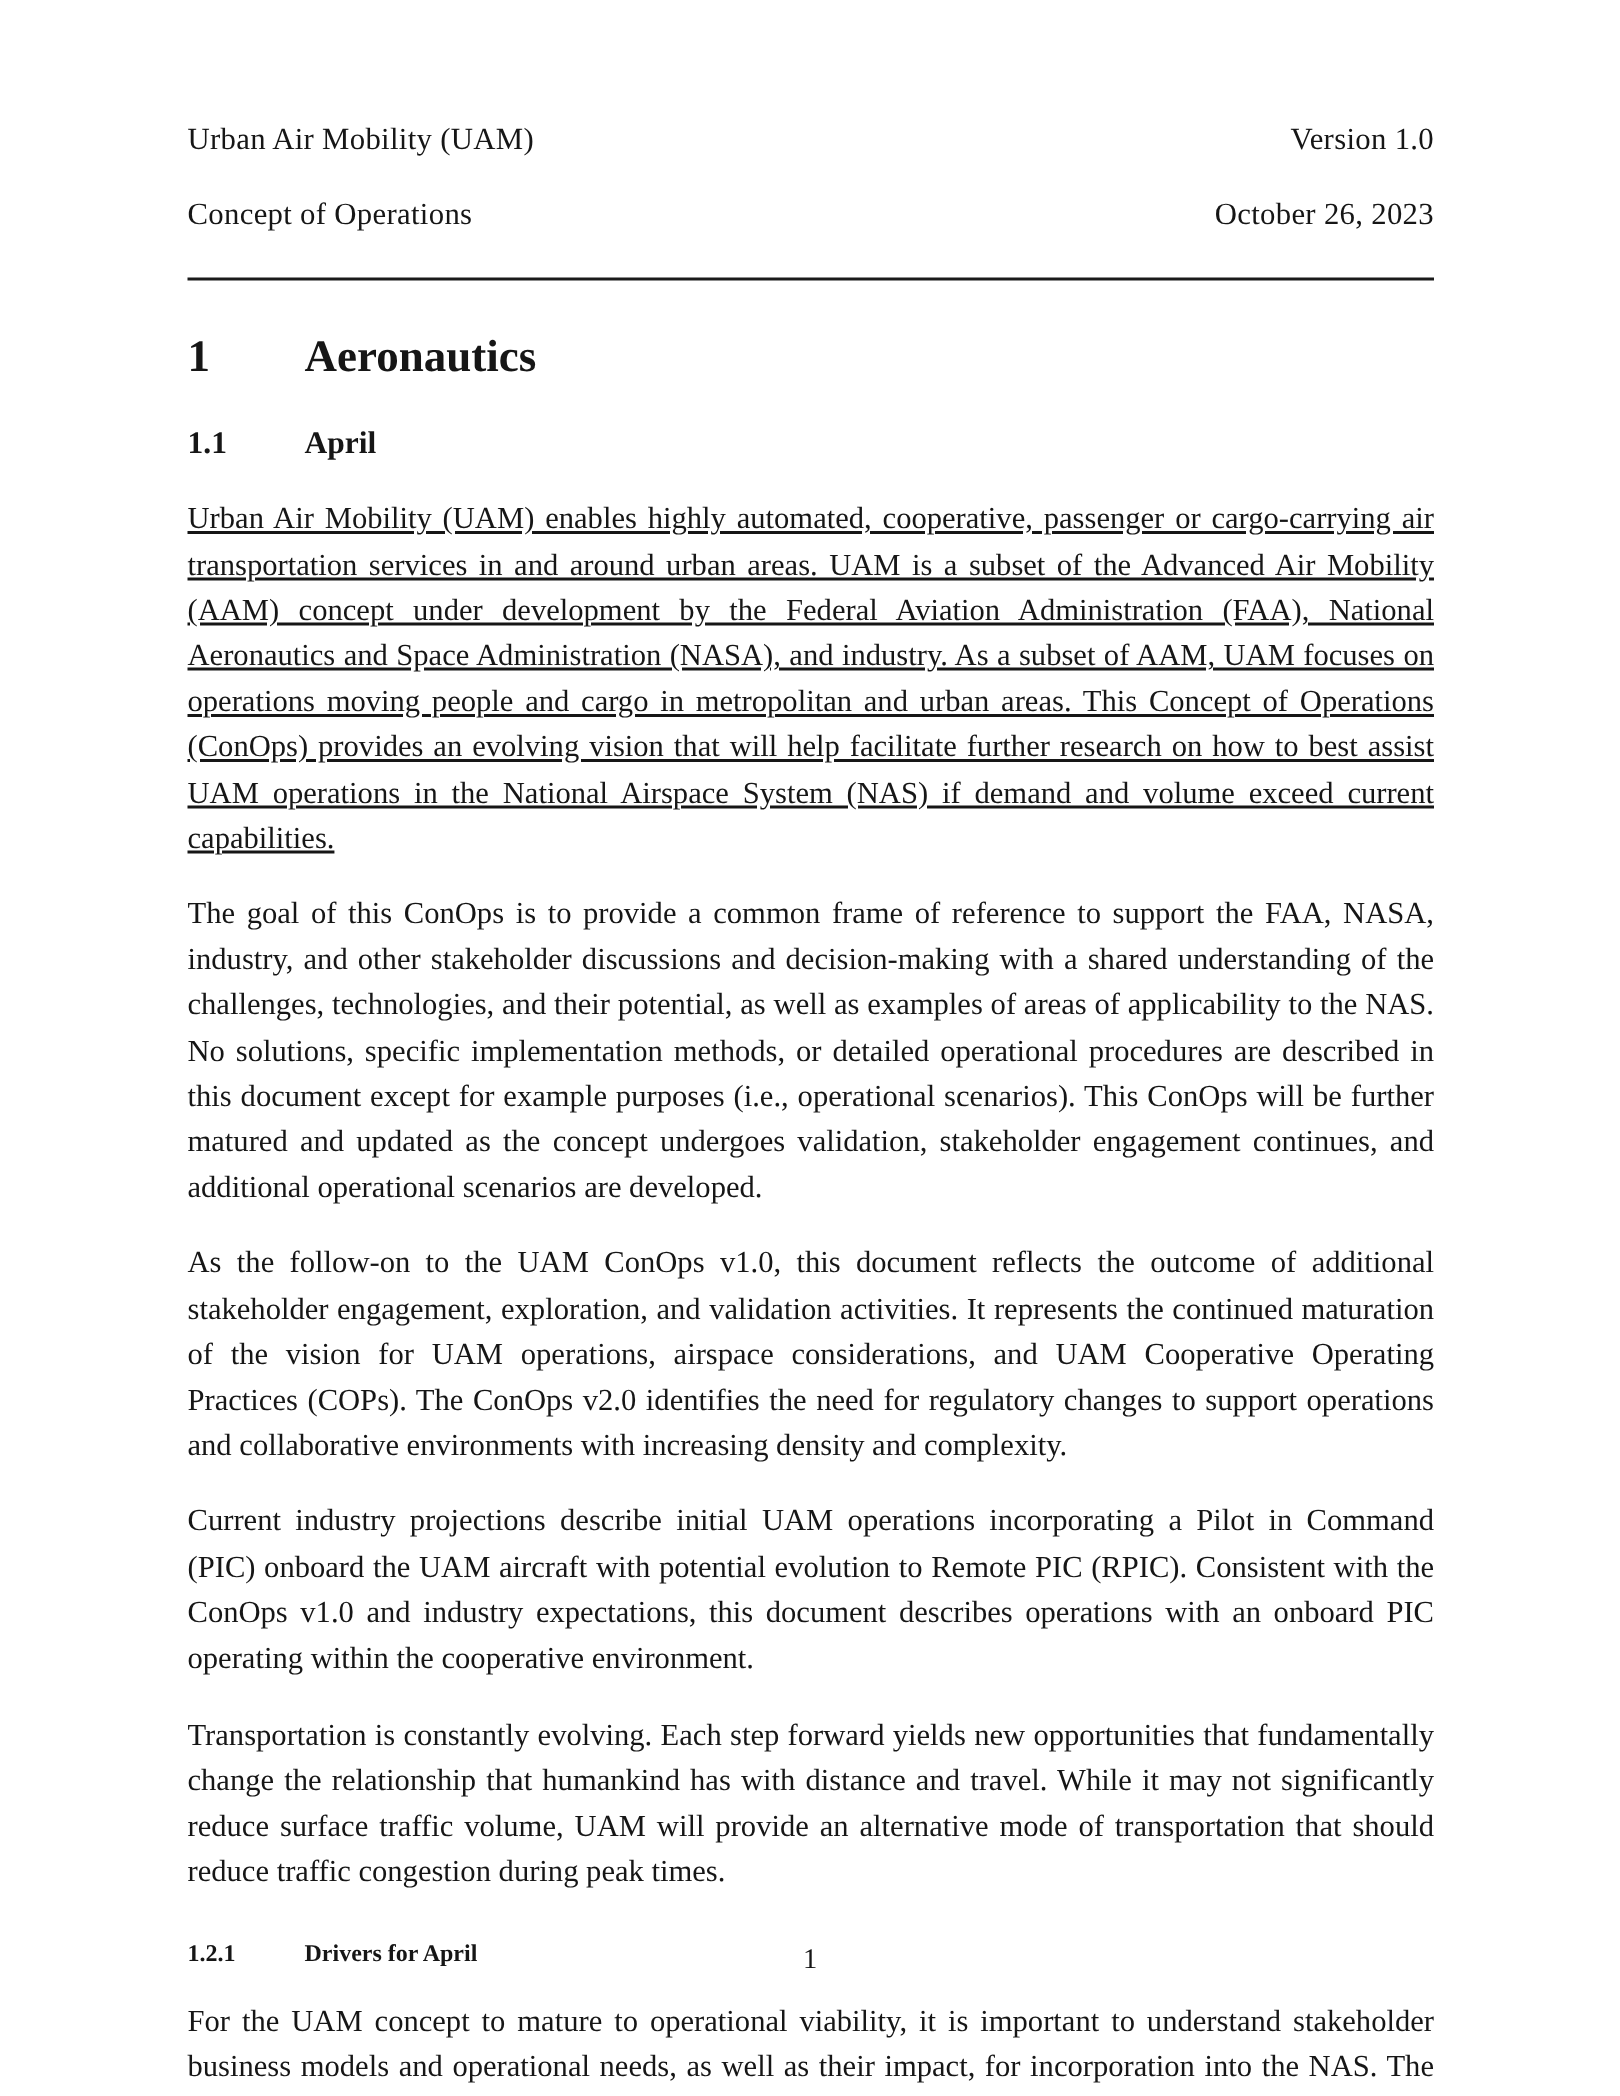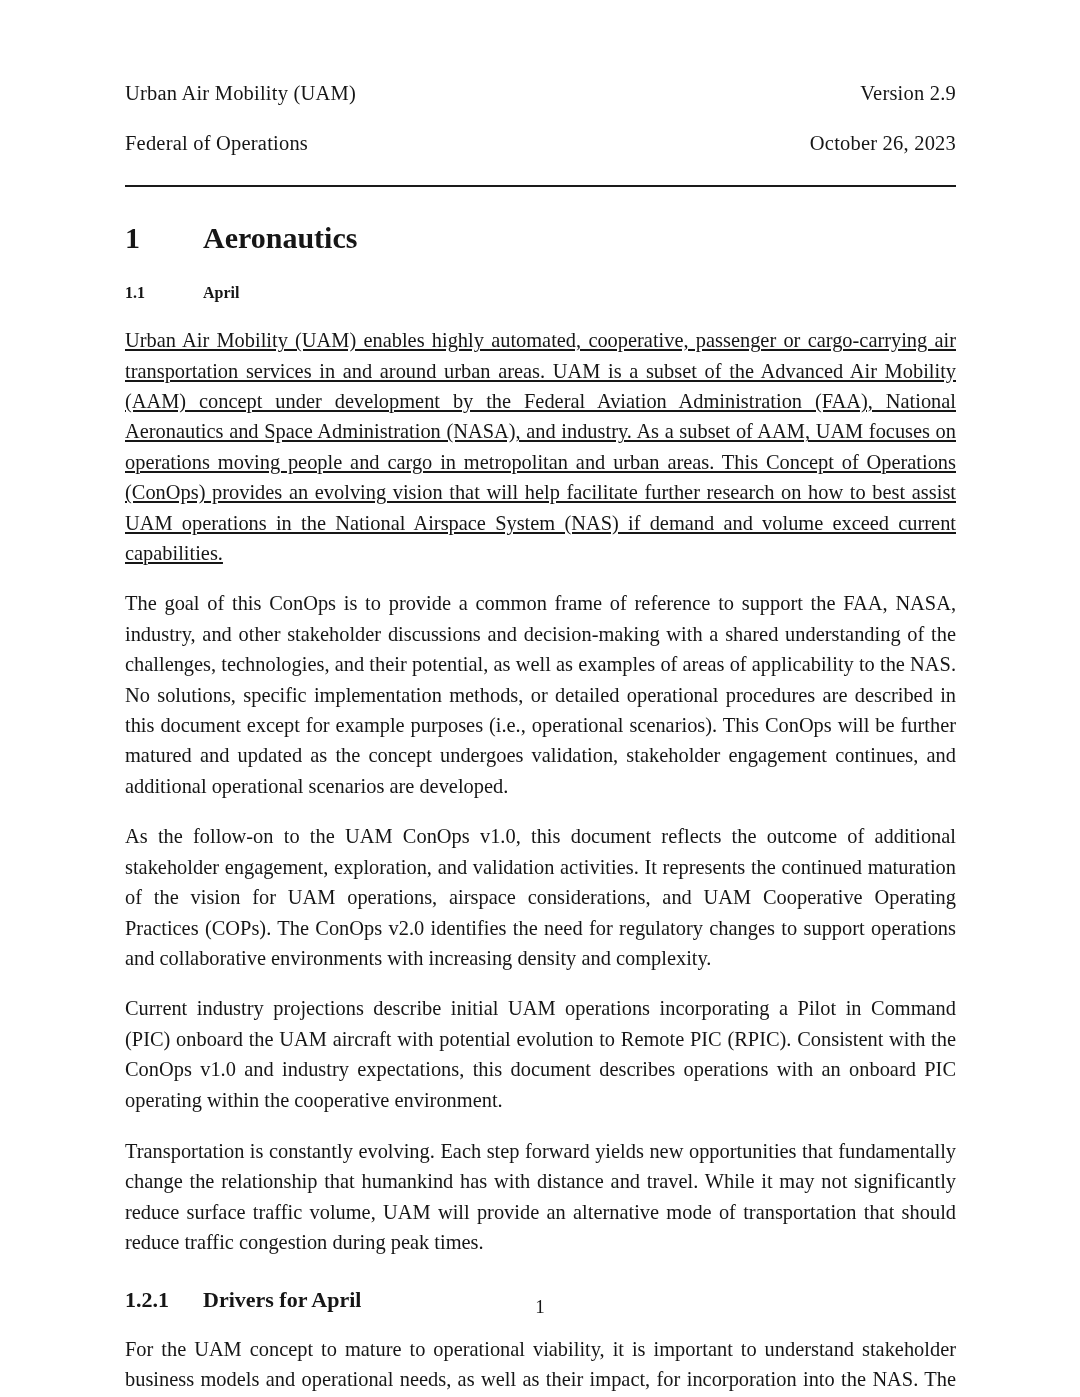--- a/index.html
+++ b/index.html
@@ -51,30 +51,30 @@
   h1.sec {
     font-size: 30px;
     font-weight: bold;
     margin: 33px 0 0 0;
     line-height: 1.2;
     display: flex;
   }
   h1.sec .num { width: 78px; flex: none; }
 
   h2.sec {
-    font-size: 16px;
+    font-size: 21px;
     font-weight: bold;
     margin: 27px 0 0 0;
     line-height: 1.2;
     display: flex;
   }
   h2.sec .num { width: 78px; flex: none; }
 
   h3.sec {
-    font-size: 22px;
+    font-size: 16px;
     font-weight: bold;
     margin: 29px 0 0 0;
     line-height: 1.2;
     display: flex;
   }
   h3.sec .num { width: 78px; flex: none; }
 
   
   p.body {
     font-size: 20.4px;
@@ -100,24 +100,24 @@
 </head>
 <body>
 
 <div class="page">
 
   <div class="content">
 
     <div class="doc-header">
       <div class="left">
         <div>Urban Air Mobility (UAM)</div>
-        <div>Federal of Operations</div>
+        <div>Concept of Operations</div>
       </div>
       <div class="right">
-        <div>Version 2.9</div>
+        <div>Version 1.0</div>
         <div>October 26, 2023</div>
       </div>
     </div>
     <hr class="header-rule">
 
     <h1 class="sec">
       <span class="num">1</span>
       <span>Aeronautics</span>
     </h1>
 

